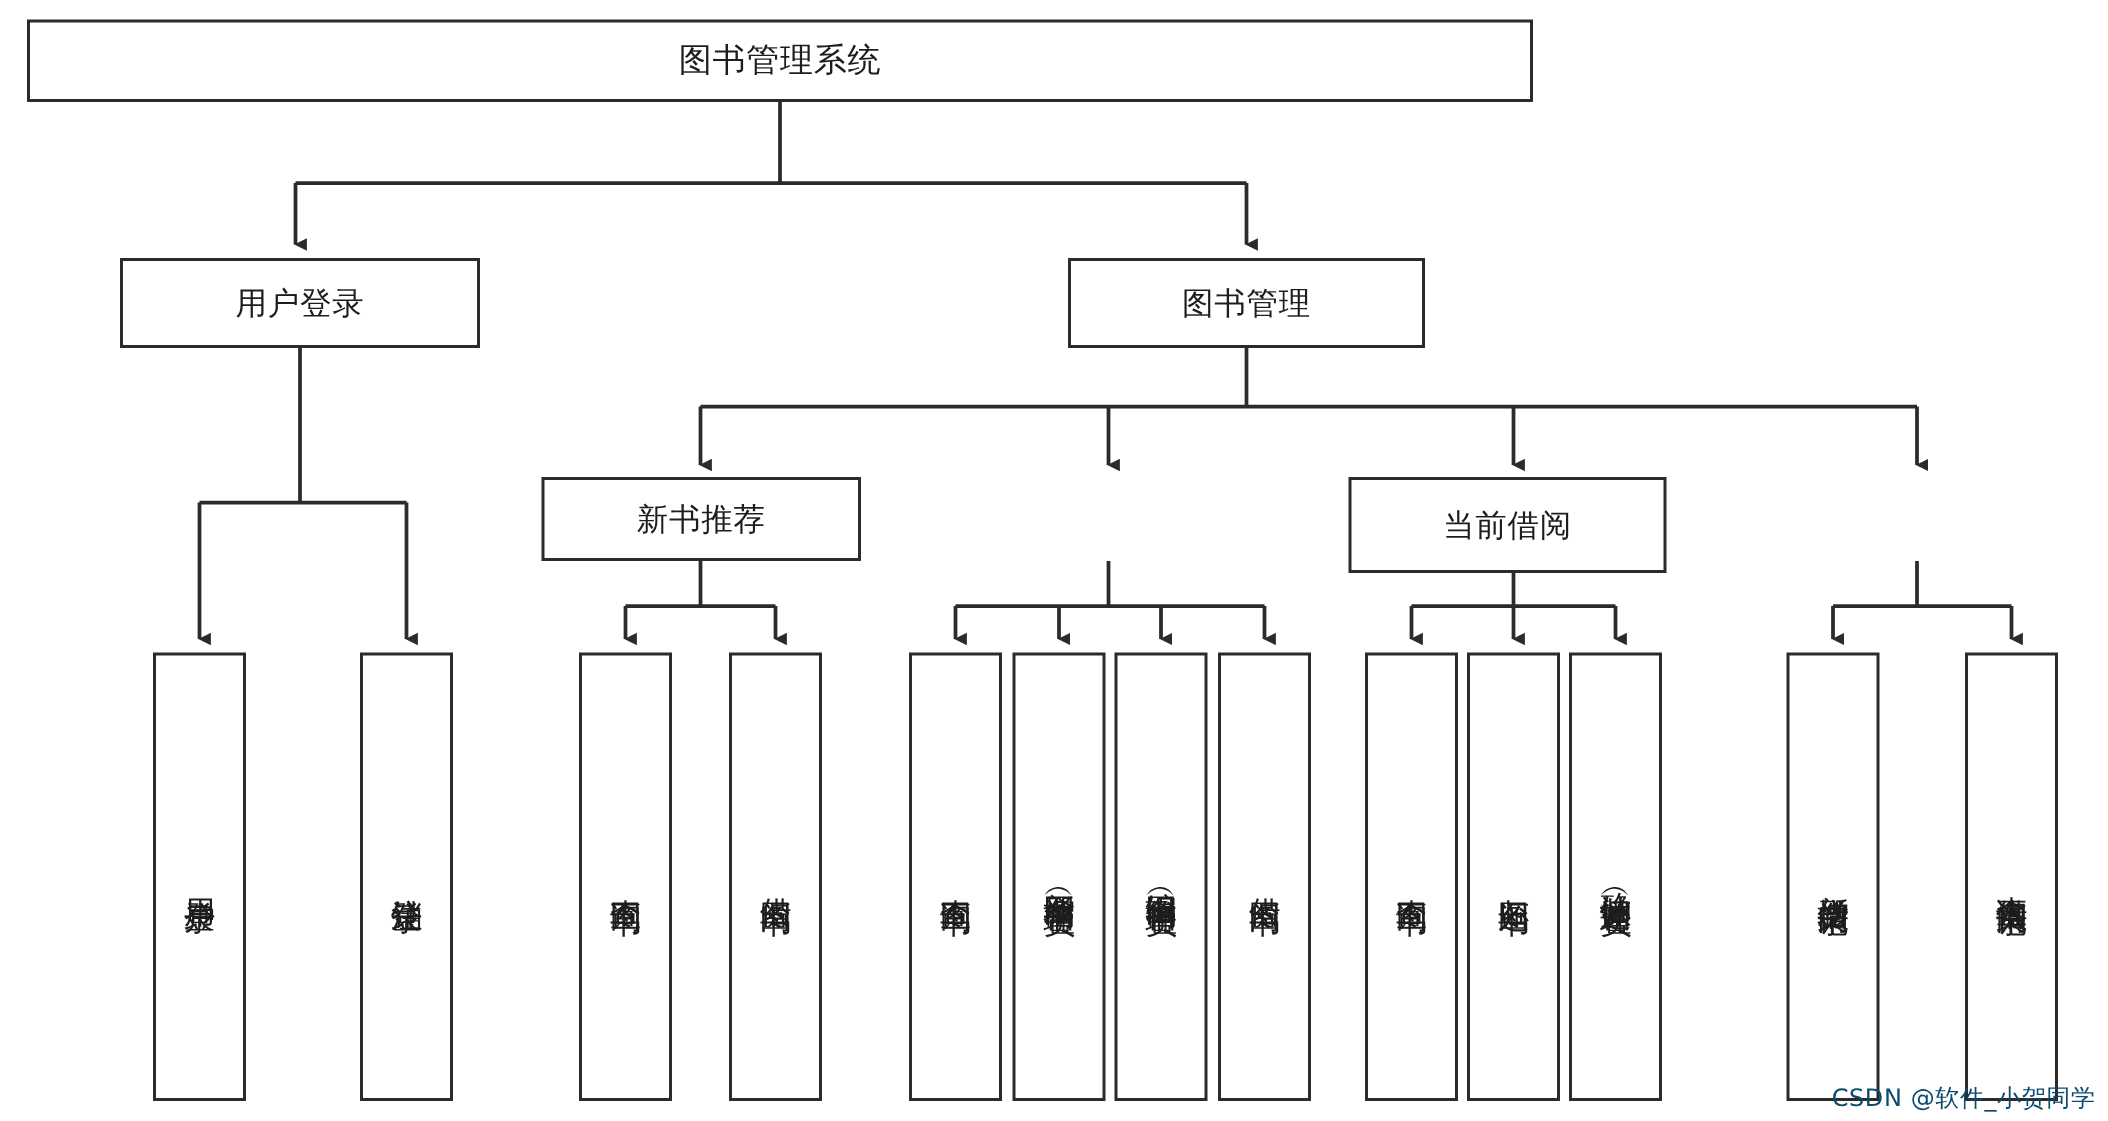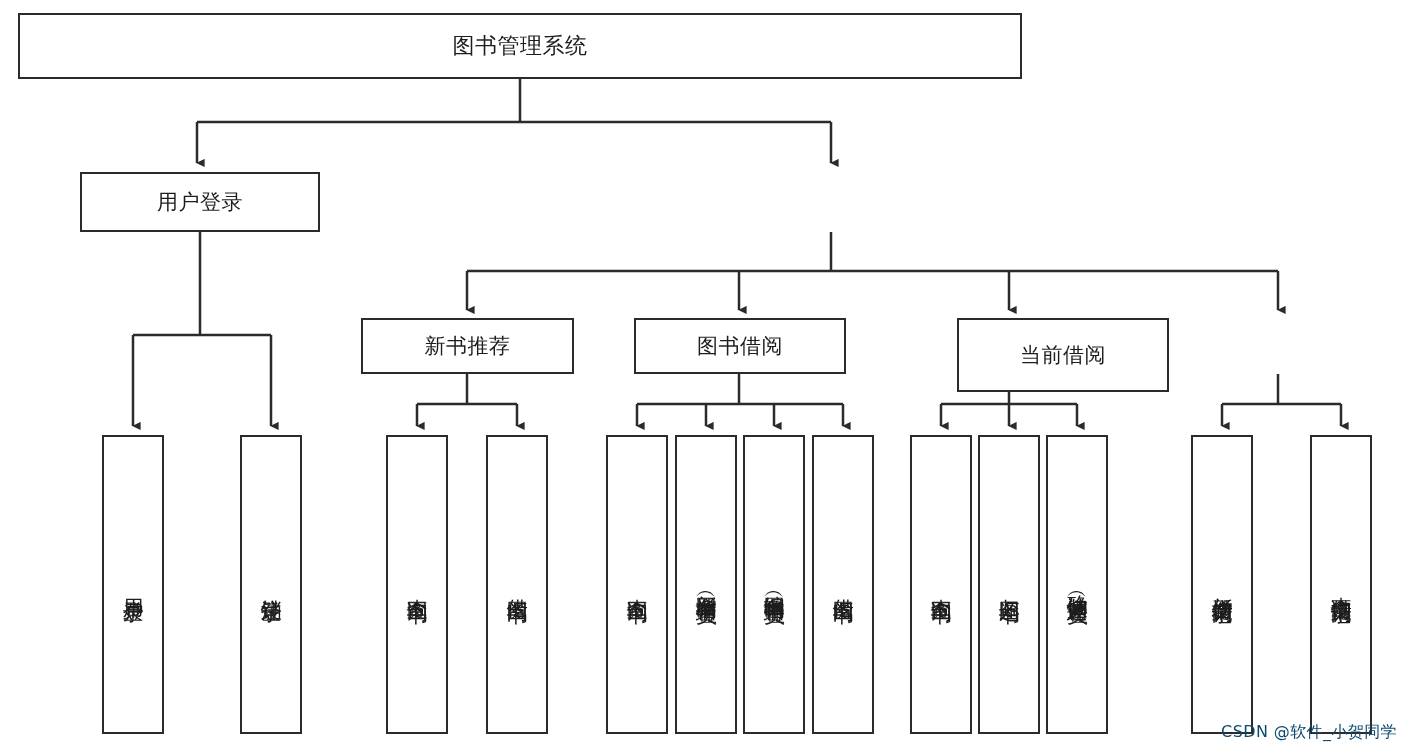--- a/index.html
+++ b/index.html
@@ -122,38 +122,38 @@
       <path d="M1009,404 L1009,426" marker-end="url(#arrow)"></path>
       <path d="M1077,404 L1077,426" marker-end="url(#arrow)"></path>
 
       <path d="M1278,374 L1278,404"></path>
       <path d="M1222,404 L1341,404"></path>
       <path d="M1222,404 L1222,426" marker-end="url(#arrow)"></path>
       <path d="M1341,404 L1341,426" marker-end="url(#arrow)"></path>
     </g>
   </svg>
 
-  <div class="node horiz root" style="left:18px; top:13px; width:1004px; height:66px;">
+  <div class="node horiz root" style="left:18px; top:13px; width:1004px; height:55px;">
     <span class="node-label">图书管理系统</span>
   </div>
 
   <div class="node horiz" style="left:80px; top:172px; width:240px; height:60px;">
     <span class="node-label">用户登录</span>
   </div>
 
+  <div class="node horiz" style="left:712px; top:172px; width:238px; height:60px;">
+    <span class="node-label">图书管理</span>
+  </div>
 
   <div class="node horiz" style="left:361px; top:318px; width:213px; height:56px;font-family:Liberation Serif, serif;">
     <span class="node-label">新书推荐</span>
   </div>
 
-  <div class="node horiz" style="left:634px; top:318px; width:212px; height:56px;">
-    <span class="node-label">图书借阅</span>
-  </div>
-
-  <div class="node horiz" style="left:957px; top:318px; width:212px; height:74px;justify-content:center;">
+
+  <div class="node horiz" style="left:899px; top:318px; width:212px; height:64px;justify-content:center;">
     <span class="node-label">当前借阅</span>
   </div>
 
 
   <div class="node vert" style="left:102px; top:435px; width:62px; height:299px;">
     <span class="node-label">用户登录</span>
   </div>
 
   <div class="node vert" style="left:240px; top:435px; width:62px; height:299px;">
     <span class="node-label">注销登录</span>

